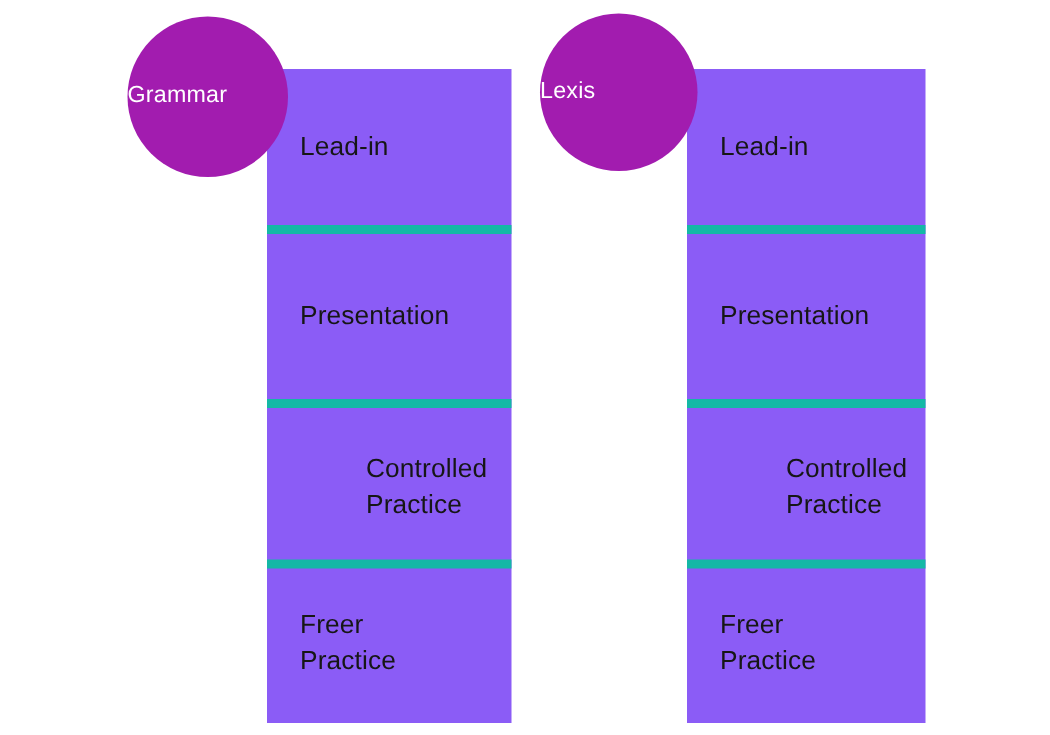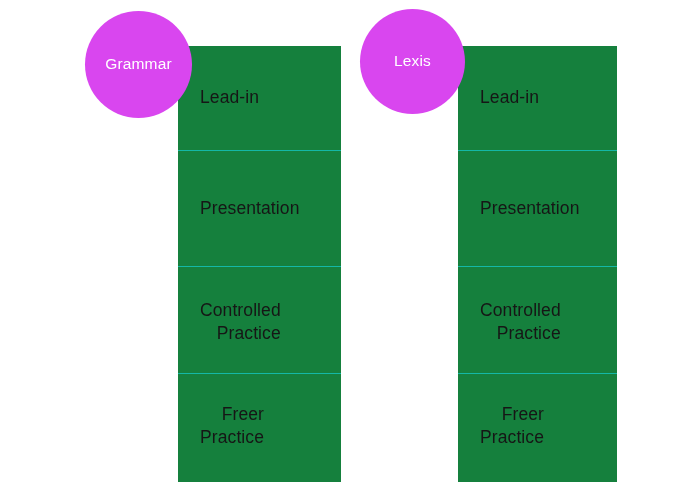--- a/index.html
+++ b/index.html
@@ -18,51 +18,49 @@
     position: relative;
     width: 700px;
     height: 490px;
     background: #FFFFFF;
   }
   .column {
     position: absolute;
   }
   .stage-box {
     position: absolute;
-    background: #15803d;
+    background: #8b5cf6;
     box-sizing: border-box;
-    text-align: right;
   }
   .stage-segment {
     position: absolute;
     left: 0;
     right: 0;
     box-sizing: border-box;
     display: flex;
     align-items: center;
   }
   .stage-segment.divided {
-    border-top: 1px solid #14b8a6;
+    border-top: 6px solid #14b8a6;
   }
   .stage-label {
     color: #161616;
     font-size: 17.5px;
     line-height: 1.33;
     padding-left: 22px;
     letter-spacing: 0.1px;
     white-space: pre-line;
     font-weight: 400;
   }
   .topic-circle {
     position: absolute;
     border-radius: 50%;
-    background: #d946ef;
+    background: #a21caf;
     display: flex;
     align-items: center;
-    justify-content: center;
     z-index: 5;
   }
   .topic-circle-label {
     color: #FFFFFF;
     font-size: 15.5px;
     line-height: 1;
     text-align: center;
     letter-spacing: 0.15px;
     font-weight: 400;
     padding-bottom: 2px;
@@ -92,21 +90,21 @@
   #column-lexis .topic-circle {
     left: 360px;
     top: 9px;
     width: 105px;
     height: 105px;
   }
 
   
   .seg-0 { top: 0px;   height: 104px; }
   .seg-1 { top: 104px; height: 116px; }
-  .seg-2 { top: 220px; height: 111px; }
+  .seg-2 { top: 220px; height: 111px; padding-left: 44px; }
   .seg-3 { top: 327px; height: 105px; }
 </style>
 </head>
 <body>
 
 <div id="diagram-canvas">
 
   <div class="column" id="column-grammar">
 
     <div class="stage-box">

